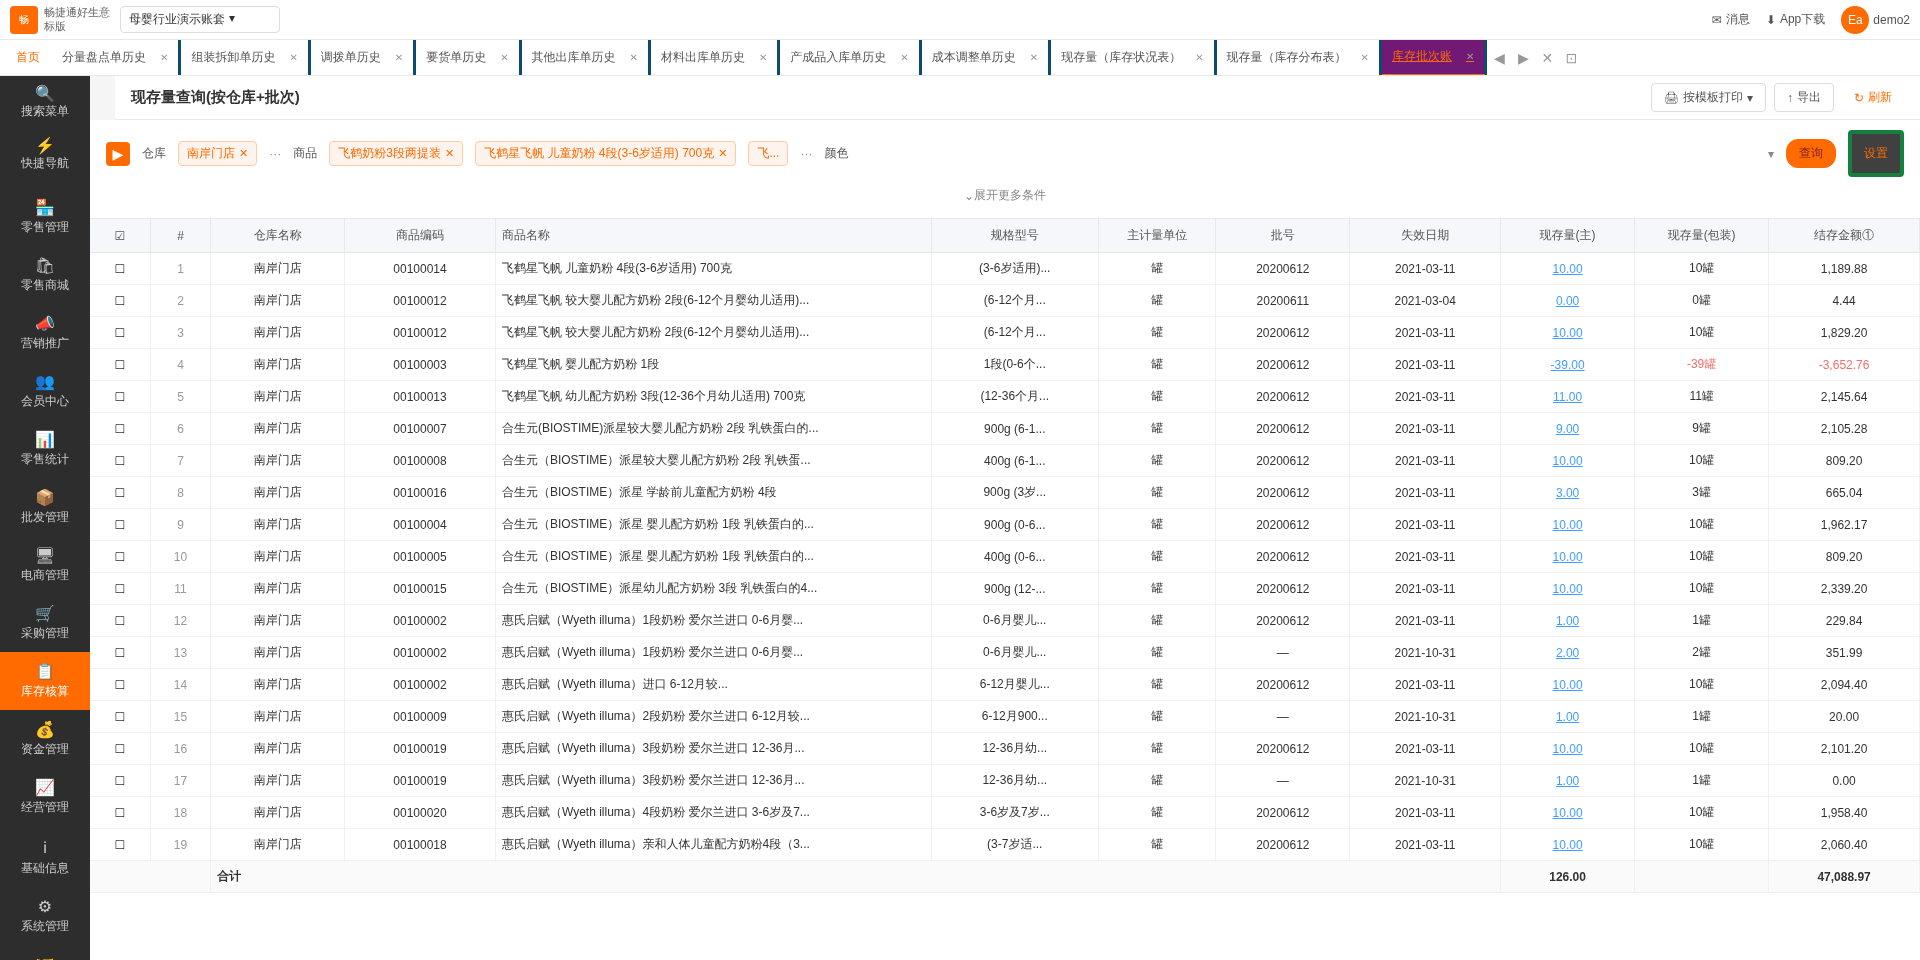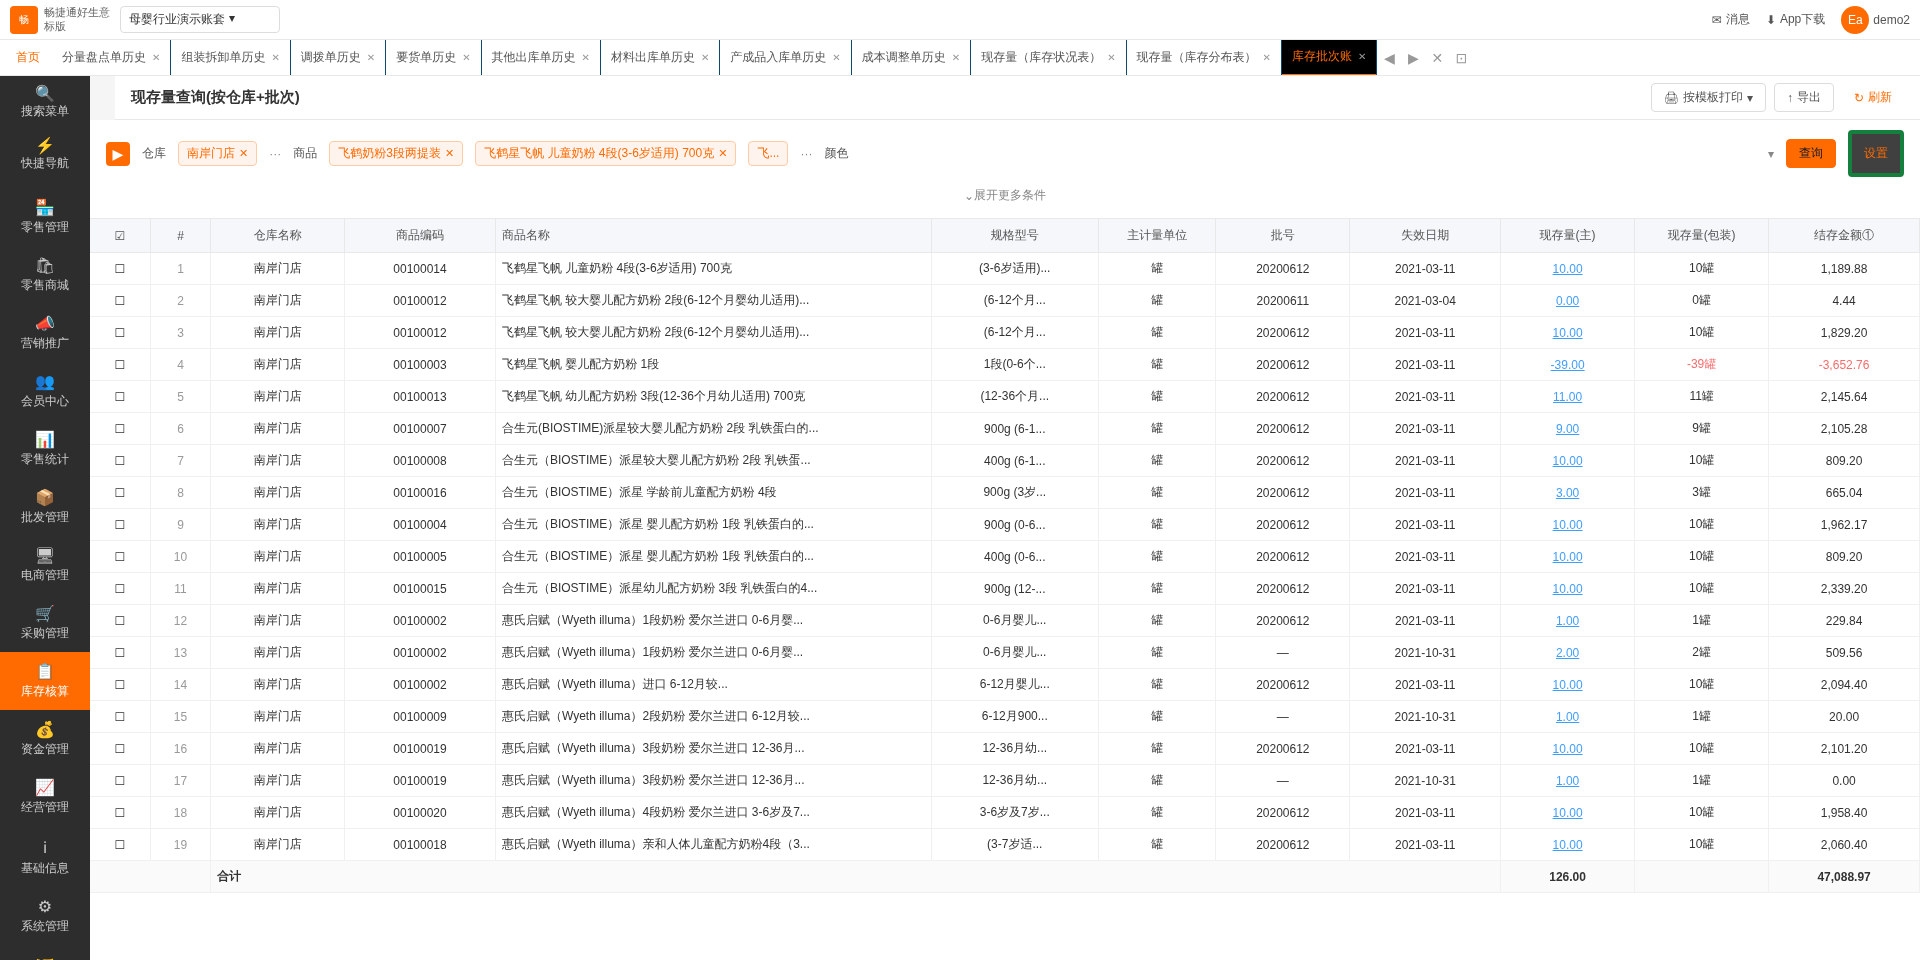--- a/index.html
+++ b/index.html
@@ -34,25 +34,25 @@
       display: flex; align-items: center; justify-content: center; color: #fff; font-size: 12px;
     }
 
     
     .tab-bar {
       display: flex; align-items: center; background: #fff; border-bottom: 1px solid #e8e8e8;
       height: 36px; overflow: hidden; padding: 0 4px;
     }
     .tab-item {
       display: flex; align-items: center; padding: 0 10px; height: 36px;
-      border-right: 1px solid #0c4a6e; cursor: pointer; white-space: nowrap;
-      font-size: 12px; color: #555; flex-shrink: 0; gap: 4px;
+      border-right: 3px solid #0c4a6e; cursor: pointer; white-space: nowrap;
+      font-size: 12px; color: #555; flex-shrink: 0; gap: 12px;
     }
     .tab-item.active {
-      color: #ff6b00; border-bottom: 2px solid #ff6b00; background: #000000;
+      color: #ff6b00; border-bottom: 2px solid #ff6b00; background: #701a75; text-decoration: underline;
     }
     .tab-item .close-x {
       font-size: 10px; color: #999; margin-left: 2px;
     }
     .tab-home {
       color: #ff6b00; padding: 0 12px; height: 36px; display: flex; align-items: center;
       font-size: 12px; cursor: pointer; flex-shrink: 0;
     }
     .tab-nav-btn {
       display: flex; align-items: center; justify-content: center;
@@ -98,21 +98,21 @@
       display: flex; align-items: center; justify-content: space-between;
       padding: 8px 16px; background: #fff; border-bottom: 1px solid #e8e8e8; height: 44px; margin-left: 25px;
     }
     .page-title { font-size: 15px; font-weight: bold; color: #333; }
     .page-actions { display: flex; align-items: center; gap: 8px; }
     .btn {
       display: flex; align-items: center; gap: 4px; padding: 5px 12px;
       border-radius: 4px; cursor: pointer; font-size: 12px; border: 1px solid #ddd;
       background: #fff; color: #555;
     }
-    .btn.primary { background: #ff6b00; color: #0f172a; border-color: #ff6b00; }
+    .btn.primary { background: #ff6b00; color: #7f1d1d; border-color: #ff6b00; border-radius: 12px; }
     .btn.secondary { background: #fff; color: #555; }
     .btn.refresh { border: none; color: #ff6b00; background: none; }
 
     
     .filter-area {
       background: #fff; padding: 10px 16px; border-bottom: 1px solid #e8e8e8;
     }
     .filter-row {
       display: flex; align-items: center; gap: 12px; flex-wrap: nowrap;
     }
@@ -590,21 +590,21 @@
     <td class="col-num row-num">13</td>
     <td class="col-warehouse">南岸门店</td>
     <td class="col-code">00100002</td>
     <td class="col-name td-left">惠氏启赋（Wyeth illuma）1段奶粉 爱尔兰进口 0-6月婴...</td>
     <td class="col-spec">0-6月婴儿...</td>
     <td class="col-unit">罐</td>
     <td class="col-batch">—</td>
     <td class="col-expire">2021-10-31</td>
     <td class="col-stock-main link-like">2.00</td>
     <td class="col-stock-pkg">2罐</td>
-    <td class="col-balance">509.56</td>
+    <td class="col-balance">351.99</td>
   </tr>
             <tr>
     <td class="col-check">☐</td>
     <td class="col-num row-num">14</td>
     <td class="col-warehouse">南岸门店</td>
     <td class="col-code">00100002</td>
     <td class="col-name td-left">惠氏启赋（Wyeth illuma）进口 6-12月较...</td>
     <td class="col-spec">6-12月婴儿...</td>
     <td class="col-unit">罐</td>
     <td class="col-batch">20200612</td>

